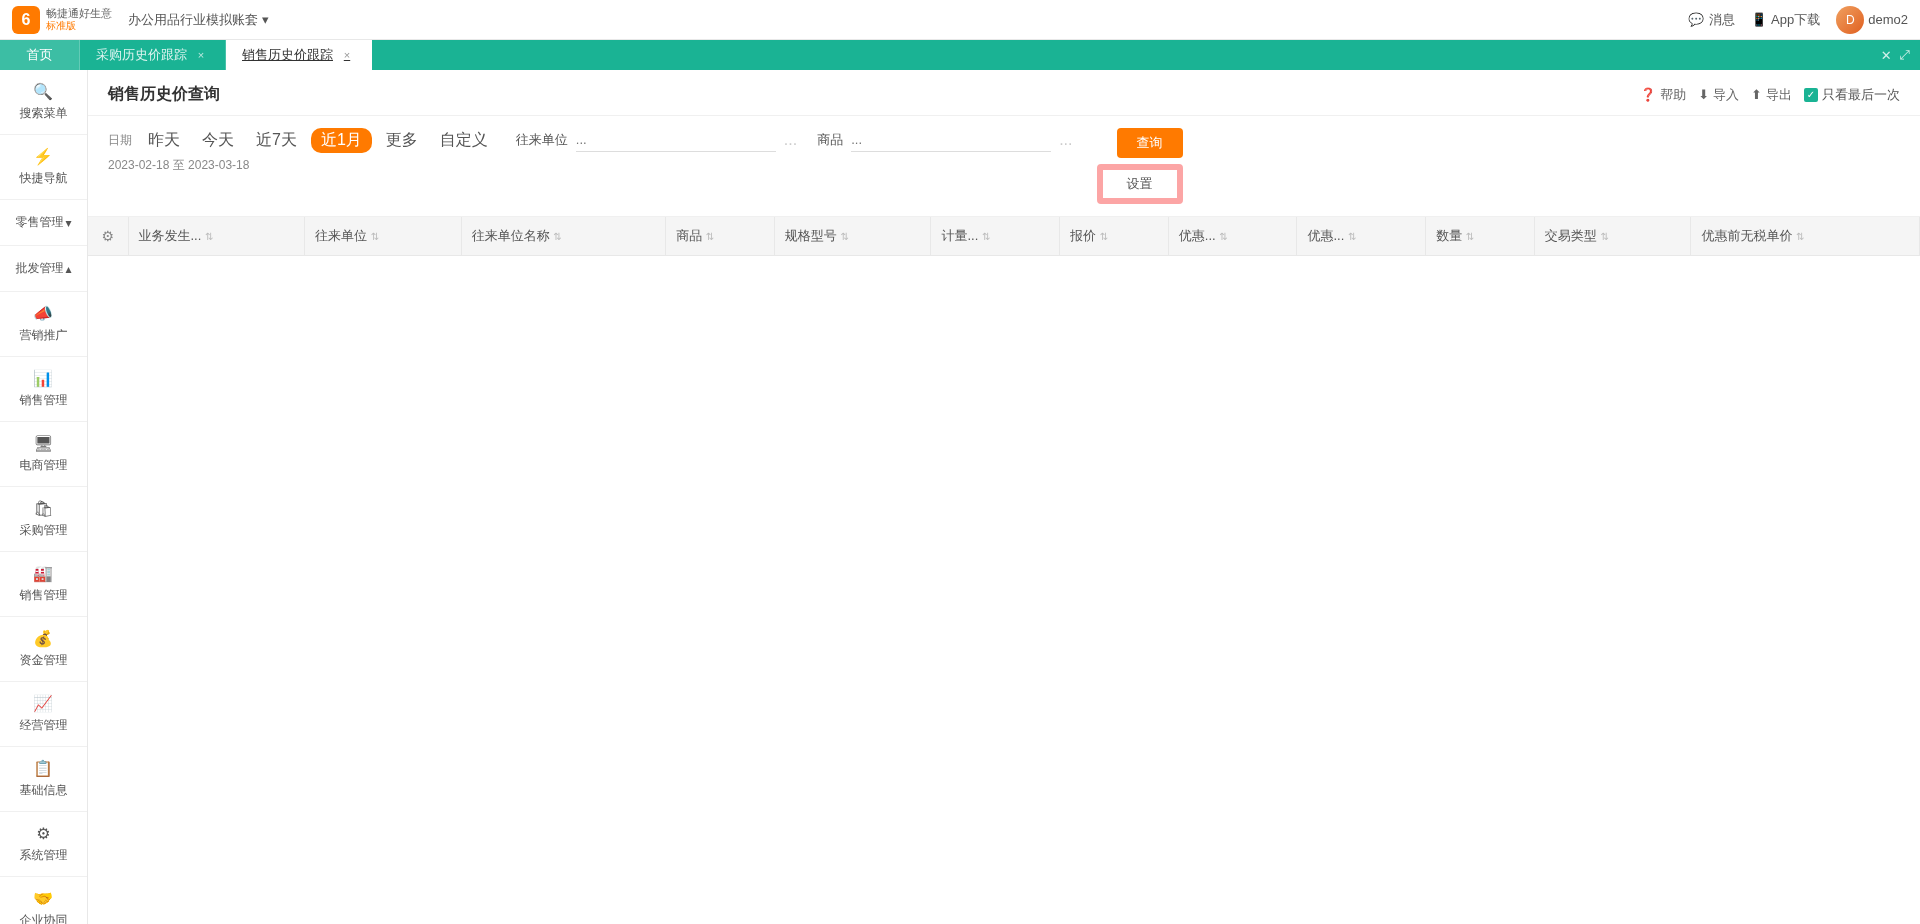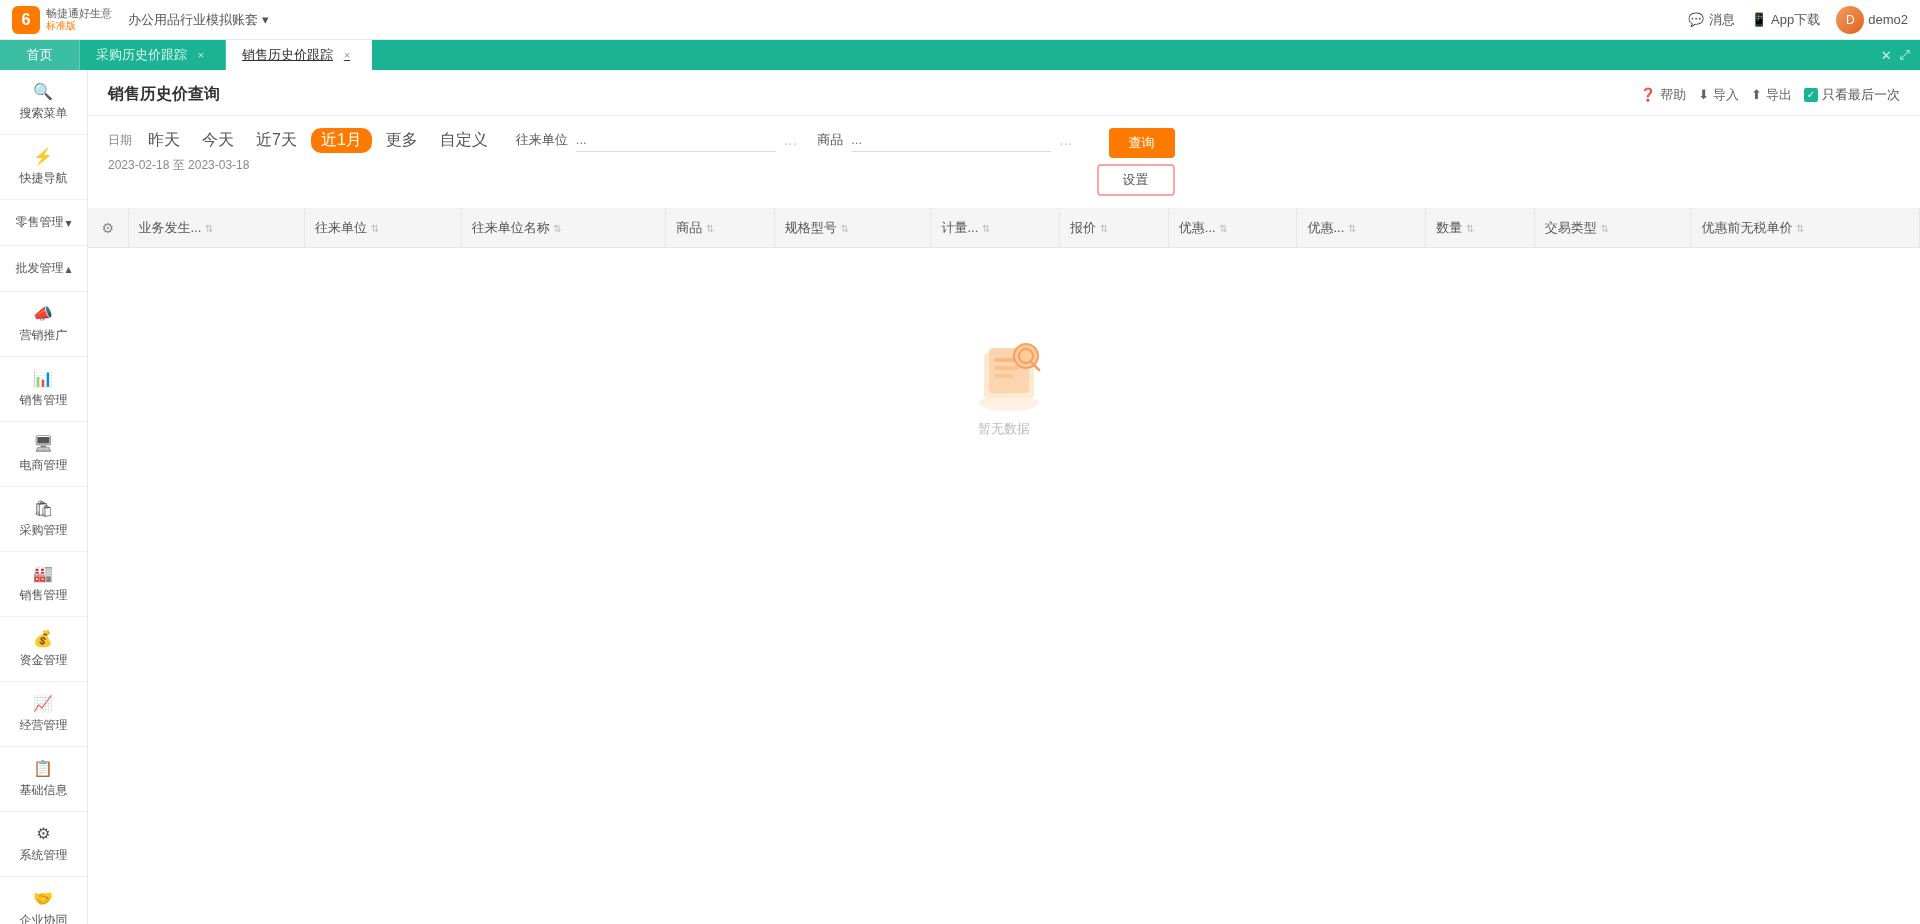--- a/index.html
+++ b/index.html
@@ -153,21 +153,21 @@
       padding: 4px 0; min-width: 200px; font-size: 13px;
       color: #333; outline: none; background: transparent;
     }
     .filter-dots { color: #ccc; font-size: 16px; }
     .query-btn {
       background: #ff7a00; color: white; border: none;
       padding: 6px 20px; border-radius: 4px; font-size: 13px;
       cursor: pointer; white-space: nowrap;
     }
     .settings-btn {
-      background: #fff; color: #555; border: 2px solid #fca5a5;
+      background: #fff; color: #555; border: 6px solid #fca5a5;
       padding: 5px 24px; border-radius: 4px; font-size: 13px;
       cursor: pointer; margin-left: 4px;
     }
     .filter-actions { display: flex; flex-direction: column; gap: 6px; align-items: flex-end; }
 
     
     .table-container {
       flex: 1;
       overflow: auto;
       background: #fff;
@@ -437,32 +437,16 @@
             <th>
               <span>优惠前无税单价</span>
               <span class="sort-icons"> ⇅</span>
             </th>
           </tr>
         </thead>
         <tbody id="table-body">
         </tbody>
       </table>
 
-      <div class="empty-state">
-        <div class="empty-icon">
-          <svg viewBox="0 0 90 90" class="empty-illustration" xmlns="http://www.w3.org/2000/svg">
-            <ellipse cx="45" cy="75" rx="30" ry="8" fill="#fde8d0" opacity="0.6"></ellipse>
-            <rect x="20" y="25" width="50" height="45" rx="4" fill="#fde8d0"></rect>
-            <rect x="25" y="20" width="40" height="45" rx="4" fill="#fcd5b0"></rect>
-            <rect x="30" y="30" width="30" height="4" rx="2" fill="#f5b070" opacity="0.7"></rect>
-            <rect x="30" y="38" width="24" height="4" rx="2" fill="#f5b070" opacity="0.5"></rect>
-            <rect x="30" y="46" width="20" height="4" rx="2" fill="#f5b070" opacity="0.4"></rect>
-            <circle cx="62" cy="28" r="12" fill="#ffcc99" stroke="#f5a060" stroke-width="2"></circle>
-            <circle cx="62" cy="28" r="7" fill="none" stroke="#f5a060" stroke-width="2"></circle>
-            <line x1="68" y1="35" x2="75" y2="42" stroke="#f5a060" stroke-width="2.5" stroke-linecap="round"></line>
-          </svg>
-        </div>
-        <span class="empty-text">暂无数据</span>
-      </div>
 
     </div>
   </div>
 </div>
 
 </body></html>

